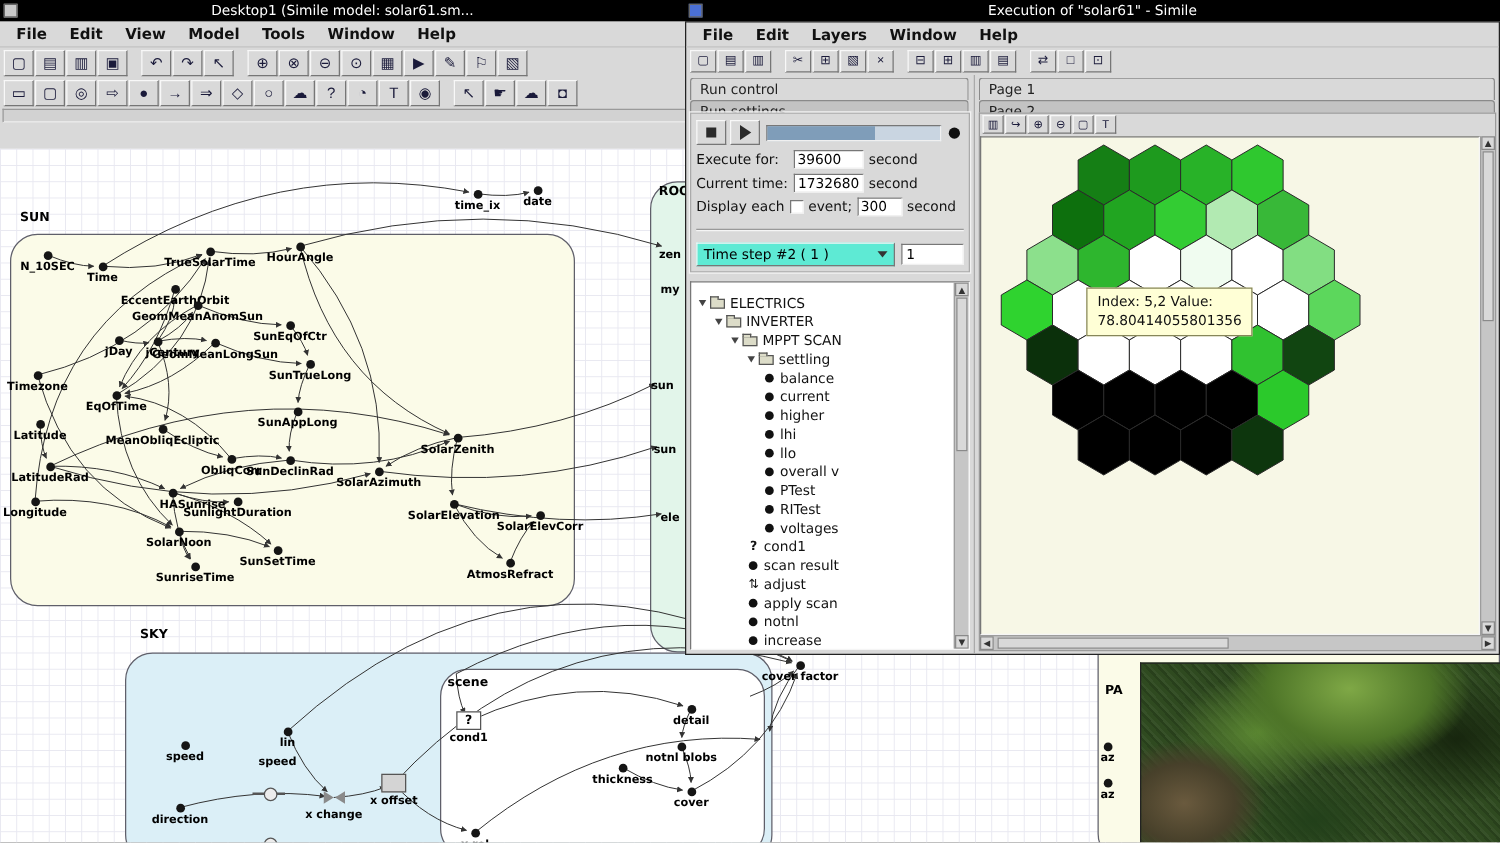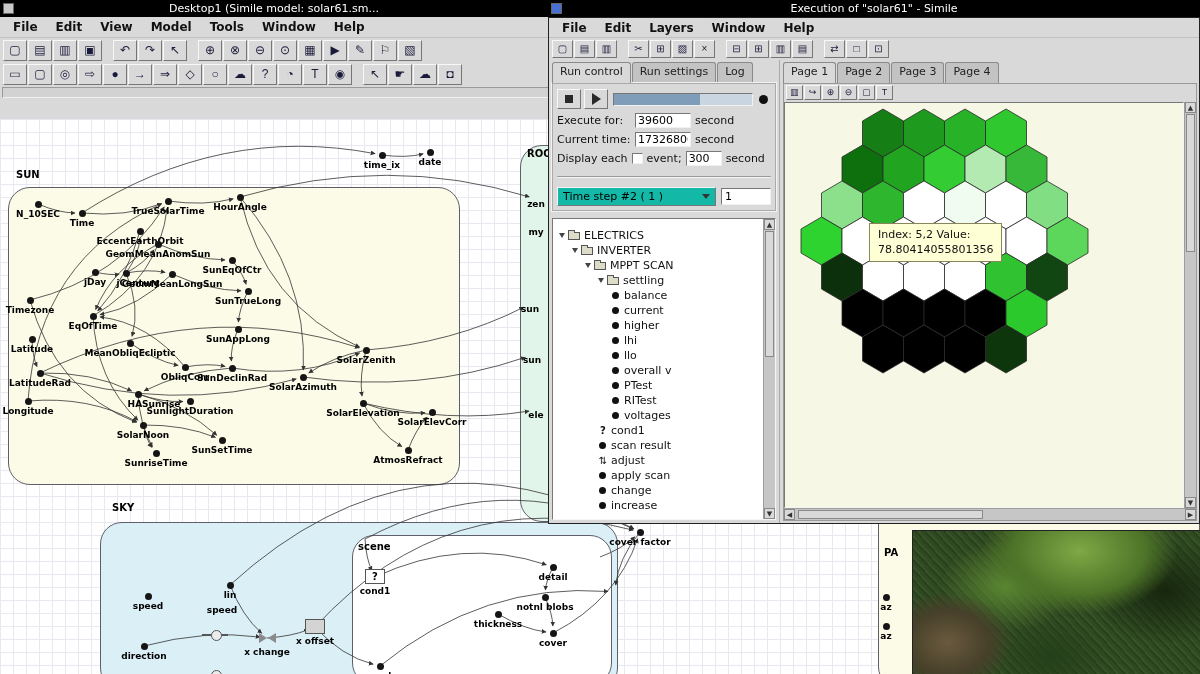--- a/index.html
+++ b/index.html
@@ -48,21 +48,21 @@
   .slider::after  { content:""; position:absolute; left:9px; top:1px; width:9px; height:9px; border-radius:50%; background:#ececec; border:1px solid #555; }
 
   
   #exec-window { position:absolute; left:548px; top:17px; width:652px; height:507px; background:#d9d9d9;
                  border:1px solid #222; z-index:20; display:flex; flex-direction:column; }
   #exec-menubar { height:20px; border-bottom:1px solid #c2c2c2; }
   #exec-toolbar { height:22px; }
   #exec-content { flex:1; display:flex; min-height:0; }
 
   #run-pane { width:230px; display:flex; flex-direction:column; padding:0 3px 3px 3px; }
-  .tabbar { display:flex; height:21px; margin-top:2px; }
+  .tabbar { display:flex; height:28px; margin-top:2px;flex-direction:column; }
   .tab { padding:2px 7px; font-size:11px; background:#c3c3c3; border:1px solid #8a8a8a; border-bottom:none;
          border-radius:3px 3px 0 0; margin-right:1px; color:#222; cursor:default; white-space:nowrap; }
   .tab.active { background:#d9d9d9; position:relative; z-index:2; }
   #run-frame { border:1px solid #aaa; outline:1px solid #f2f2f2; padding:5px 4px 4px 4px; display:flex; flex-direction:column; gap:4px; background:#d9d9d9; }
   .run-row { display:flex; align-items:center; gap:3px; }
   .run-btn { width:24px; height:20px; background:#d9d9d9; border:1px solid; border-color:#f8f8f8 #767676 #767676 #f8f8f8;
              display:flex; align-items:center; justify-content:center; }
   .stop-square { width:8px; height:8px; background:#2a2a2a; }
   .play-tri { width:0; height:0; border-top:6px solid transparent; border-bottom:6px solid transparent; border-left:9px solid #2a2a2a; }
   .progress { flex:1; height:13px; border:1px solid; border-color:#777 #f0f0f0 #f0f0f0 #777; background:#c9d5e1; position:relative; margin:0 2px; }
@@ -70,21 +70,21 @@
   .rec-dot { width:9px; height:9px; border-radius:50%; background:#101010; margin:0 3px 0 1px; flex:none; }
   .form-row { display:flex; align-items:center; font-size:11px; gap:4px; color:#111; }
   .flabel { width:74px; flex:none; }
   .fld { height:15px; border:1px solid; border-color:#777 #f0f0f0 #f0f0f0 #777; background:#fff; font-size:11px;
          font-family:"DejaVu Sans", sans-serif; padding:0 2px; }
   .w55 { width:56px; } .w40 { width:36px; }
   .chk { width:11px; height:11px; background:#fff; border:1px solid; border-color:#777 #f0f0f0 #f0f0f0 #777; flex:none; }
   .sep-groove { height:2px; border-top:1px solid #999; border-bottom:1px solid #f5f5f5; margin:6px 0 5px 0; }
   .combo-row { display:flex; gap:5px; align-items:center; }
   .combo { flex:1; display:flex; align-items:center; justify-content:space-between; border:1px solid;
-           border-color:#f5f5f5 #777 #777 #f5f5f5; background:#14b8a6; font-size:11px; height:19px; padding:0 5px; }
+           border-color:#f5f5f5 #777 #777 #f5f5f5; background:#5eead4; font-size:11px; height:19px; padding:0 5px; }
   .combo-arrow { width:0; height:0; border-left:4px solid transparent; border-right:4px solid transparent; border-top:5px solid #333; }
   .val-box { width:50px; height:17px; background:#fff; border:1px solid; border-color:#777 #f0f0f0 #f0f0f0 #777;
              font-size:11px; padding:0 3px; line-height:15px; }
   #tree-box { flex:1; margin-top:7px; background:#fff; border:1px solid; border-color:#777 #f5f5f5 #f5f5f5 #777;
               display:flex; overflow:hidden; }
   #tree-items { flex:1; padding:9px 0 0 2px; overflow:hidden; font-size:11px; color:#111; }
   .trow { height:15px; display:flex; align-items:center; }
   .exp { width:0; height:0; border-left:3.5px solid transparent; border-right:3.5px solid transparent; border-top:5px solid #444; margin-right:3px; flex:none; }
   .ticon-folder { width:12px; height:8px; background:#dcdcc8; border:1px solid #555; position:relative; margin-right:4px; flex:none; }
   .ticon-folder::before { content:""; position:absolute; left:-1px; top:-3px; width:5px; height:2px; background:#dcdcc8; border:1px solid #555; border-bottom:none; }
@@ -619,21 +619,21 @@
               <div class="trow" style="padding-left: 43px;">
                 <span class="ticon-adjust">⇅</span>
                 <span>adjust</span>
               </div>
               <div class="trow" style="padding-left: 43px;">
                 <span class="ticon-dot"></span>
                 <span>apply scan</span>
               </div>
               <div class="trow" style="padding-left: 43px;">
                 <span class="ticon-dot"></span>
-                <span>change</span>
+                <span>notnl</span>
               </div>
               <div class="trow" style="padding-left: 43px;">
                 <span class="ticon-dot"></span>
                 <span>increase</span>
               </div>
             </div>
           <div class="vscroll">
             <div class="sb-arrow" style="top:0;">▲</div>
             <div class="vthumb" style="top:12px;height:42%;"></div>
             <div class="sb-arrow" style="bottom:0;">▼</div>

